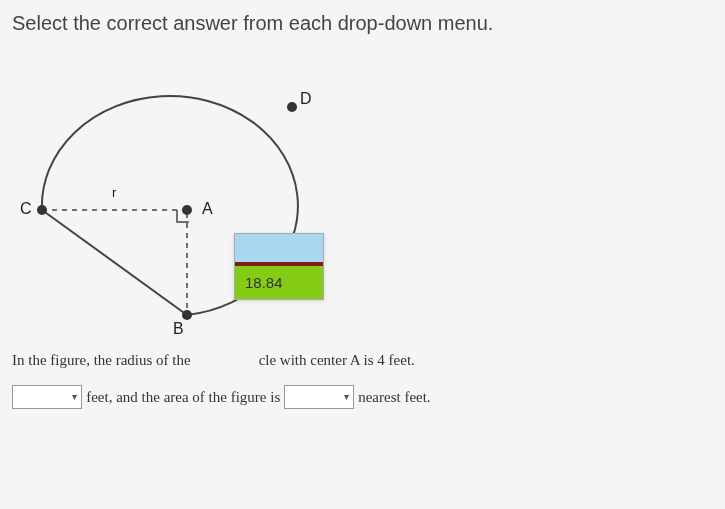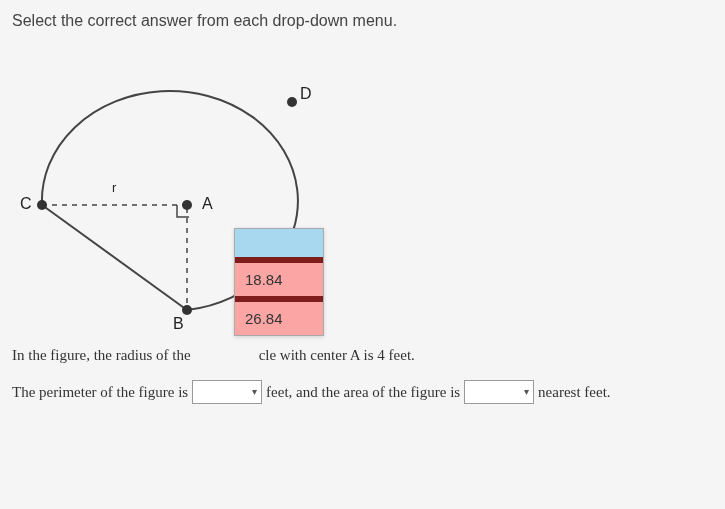--- a/index.html
+++ b/index.html
@@ -7,21 +7,21 @@
       font-family: Arial, sans-serif;
       font-size: 14px;
       color: #333;
       background: #f5f5f5;
       padding: 12px;
       width: 725px;
       height: 509px;
       position: relative;
     }
     .question-text {
-      font-size: 16px;
+      font-size: 20px;
       color: #444;
       margin-bottom: 20px;
     }
     .figure-area {
       position: relative;
       width: 360px;
       height: 280px;
     }
     .figure-svg {
       position: absolute;
@@ -45,24 +45,24 @@
       left: 222px;
       width: 90px;
       border: 1px solid #aaa;
       background: #fff;
       box-shadow: 0 1px 4px rgba(0,0,0,0.15);
       z-index: 10;
     }
     .dropdown .option {
       padding: 8px 10px;
       font-size: 15px;
-      border-top: 6px solid #7f1d1d;
+      border-top: 4px solid #7f1d1d;
       cursor: pointer;
       color: #333;
-      background: #fca5a5;
+      background: #84cc16;
     }
     .dropdown .option.selected {
       background: #a7d8f0;
       border-top: none;
       height: 28px;
       padding: 4px 10px;
     }
     .text-block {
       margin-top: 6px;
       line-height: 2.4;
@@ -122,32 +122,30 @@
   </svg>
   <div class="label label-C">C</div>
   <div class="label label-A">A</div>
   <div class="label label-D">D</div>
   <div class="label label-B">B</div>
   <div class="label label-r">r</div>
 
   <div class="dropdown">
     <div class="option selected"></div>
     <div class="option">18.84</div>
-    <div class="option">26.84</div>
   </div>
 </div>
 
 <div class="text-block">
   <div class="sentence line1-wrapper">
     <span class="inline">In the figure, the radius of the </span>
     <span class="gap-text"></span>
     <span class="inline">cle with center A is 4 feet.</span>
   </div>
 
   <div class="sentence">
-    <span class="inline">The perimeter of the figure is </span>
     <span class="select-box"><span class="arrow">▾</span></span>
     <span class="inline"> feet, and the area of the figure is </span>
     <span class="select-box"><span class="arrow">▾</span></span>
     <span class="inline"> nearest feet.</span>
   </div>
 
 </div>
 
 </body></html>

